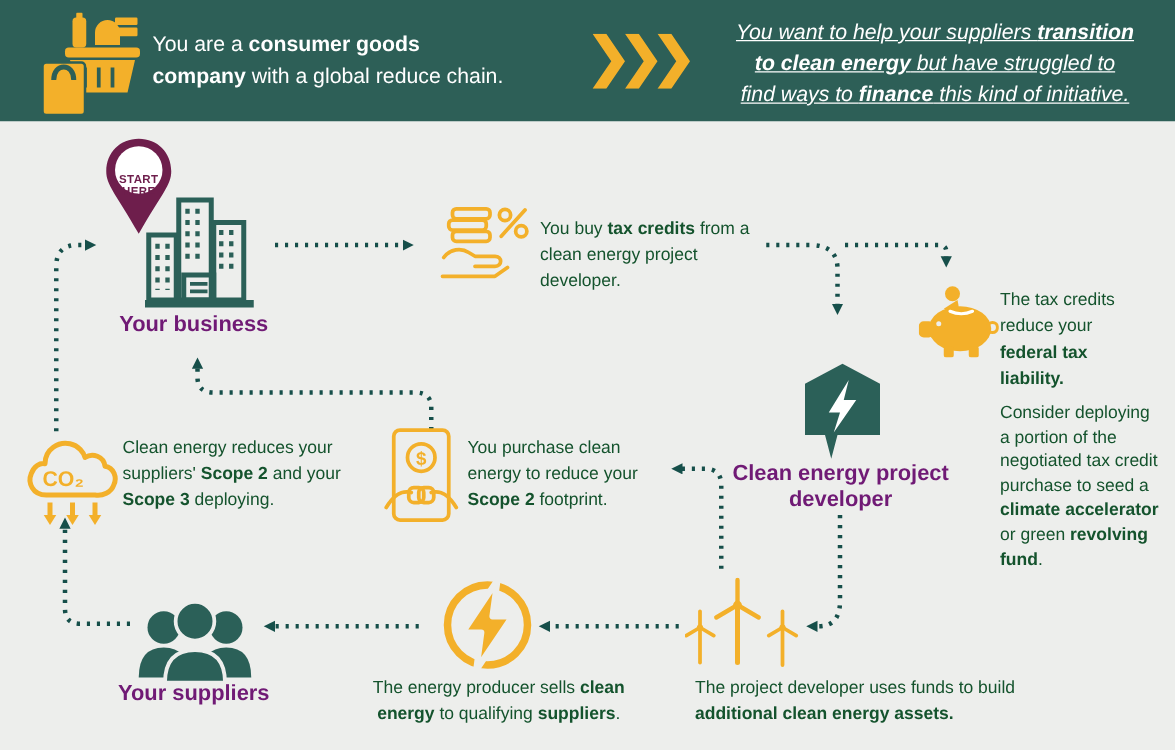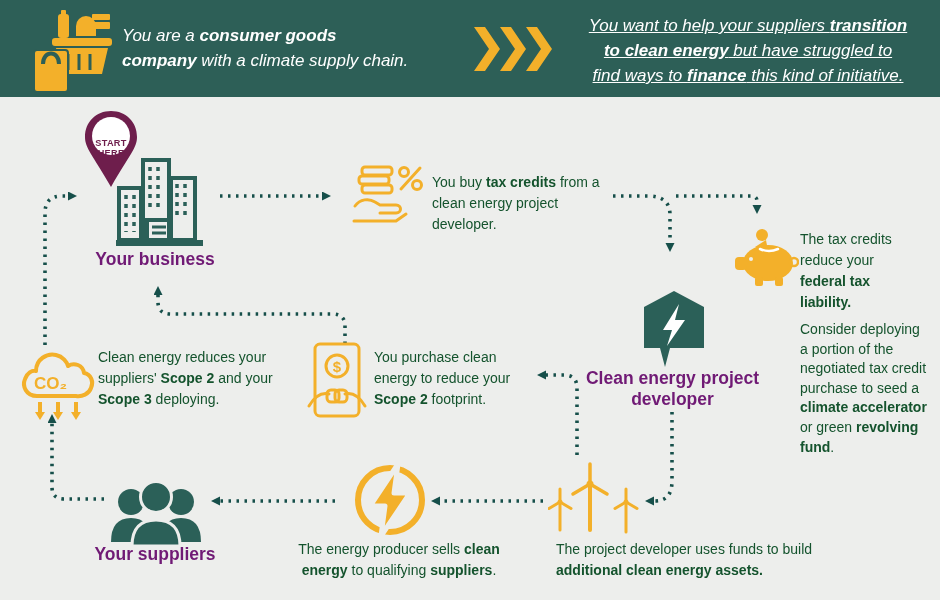--- a/index.html
+++ b/index.html
@@ -3,21 +3,21 @@
 <meta charset="utf-8">
 <style>
   html,body{margin:0;padding:0;}
   .stage{position:relative;width:940px;height:600px;background:#EDEEEC;overflow:hidden;
          font-family:"Liberation Sans",sans-serif;color:#1F2222;}
   .abs{position:absolute;}
   .b{font-weight:700;}
 
   
   .banner{position:absolute;left:0;top:0;width:940px;height:97px;background:#2D5F57;}
-  .banner-text{color:#FFFFFF;font-size:17px;line-height:25px;font-style:italic;}
+  .banner-text{color:#FFFFFF;font-size:17px;line-height:25px;}
   .banner-right{font-style:italic;text-align:center;text-decoration:underline;}
 
   
   .note{font-size:14px;line-height:1.5;color:#14532d;}
   .note-tight{line-height:1.4;}
   .label{font-weight:700;font-size:17.5px;color:#701a75;text-align:center;}
 
   .pin-text{font-size:9.2px;font-weight:700;color:#6E1E4C;text-align:center;
             line-height:1.1;letter-spacing:.3px;margin-top:12px;}
   .co2-layer{z-index:3;}
@@ -41,21 +41,21 @@
       <rect x="60" y="12" width="20" height="7" rx="1" fill="#F3B02A"></rect>
       <rect x="22" y="28" width="60" height="8" rx="3" fill="#F3B02A"></rect>
       <path d="M26,38 H78 L72,64 H32 Z" fill="#F3B02A"></path>
       <path d="M38,44 V60 M49,44 V60 M60,44 V60" stroke="#2D5F57" stroke-width="3"></path>
       <rect x="4" y="40" width="34" height="42" rx="3" fill="#F3B02A" stroke="#2D5F57" stroke-width="2"></rect>
       <path d="M13,54 C13,40 29,40 29,54" stroke="#2D5F57" stroke-width="4" fill="none"></path>
     </svg>
 
     <div class="abs txt banner-text" style="left:122px;top:23px;width:320px">
       <div><span>You  are a </span><span class="b">consumer goods</span></div>
-      <div><span class="b">company</span><span> with a climate supply chain.</span></div>
+      <div><span class="b">company</span><span> with a global reduce chain.</span></div>
     </div>
 
     <svg class="abs icon" style="left:474px;top:27px" width="80" height="44" viewBox="0 0 80 44">
       <polygon points="0,0 11,0 26,22 11,44 0,44 15,22" fill="#F3B02A"></polygon>
       <polygon points="26,0 37,0 52,22 37,44 26,44 41,22" fill="#F3B02A"></polygon>
       <polygon points="52,0 63,0 78,22 63,44 52,44 67,22" fill="#F3B02A"></polygon>
     </svg>
 
     <div class="abs txt banner-text banner-right" style="left:560px;top:13px;width:376px">
       <div><span>You want to help your suppliers </span><span class="b">transition</span></div>

